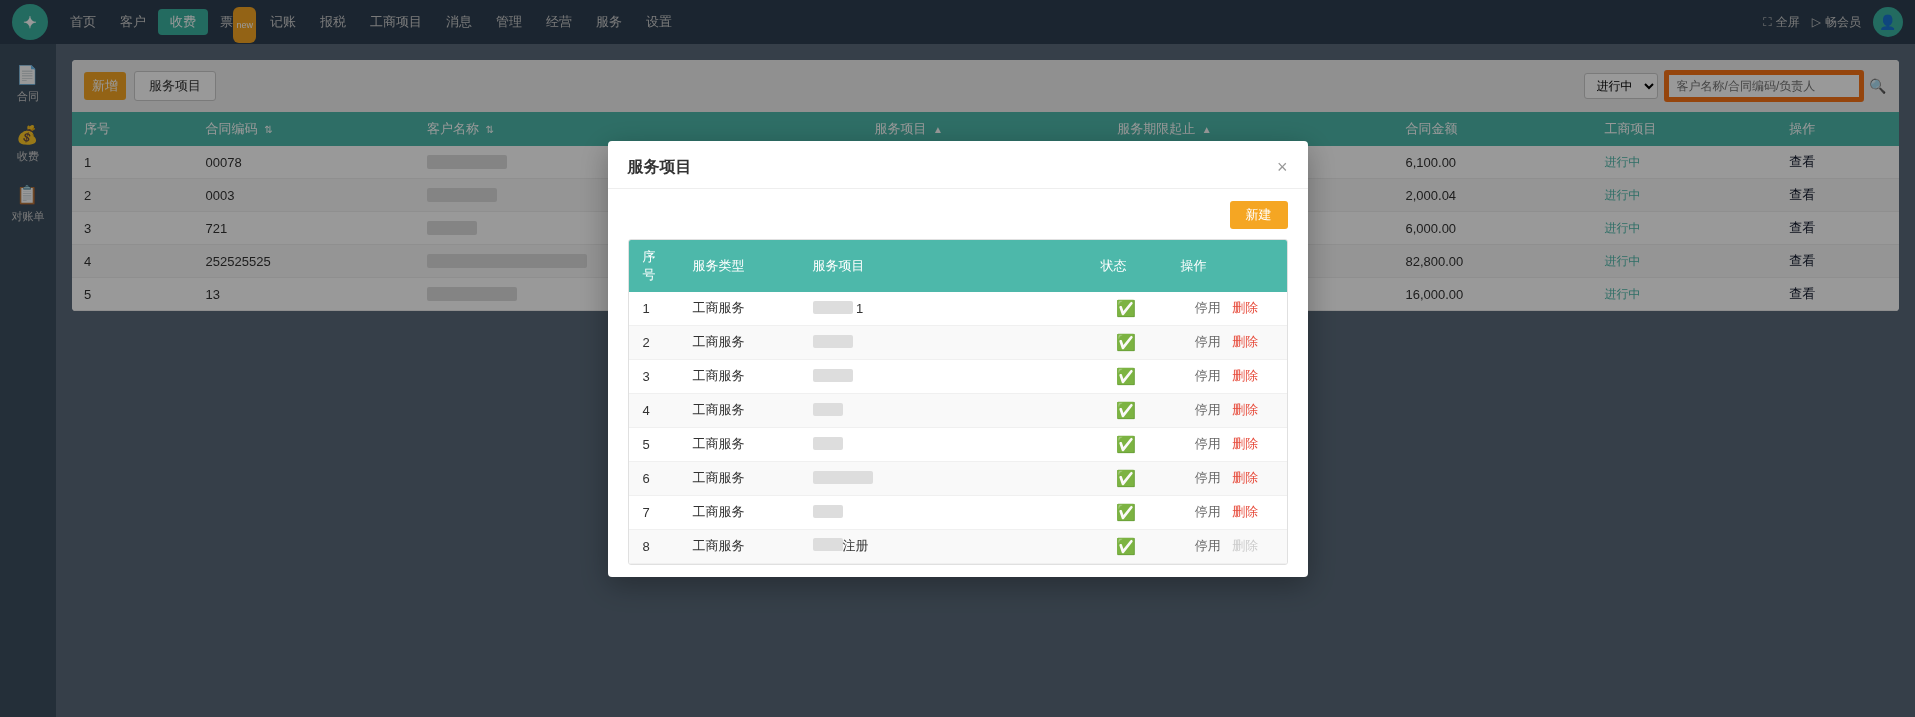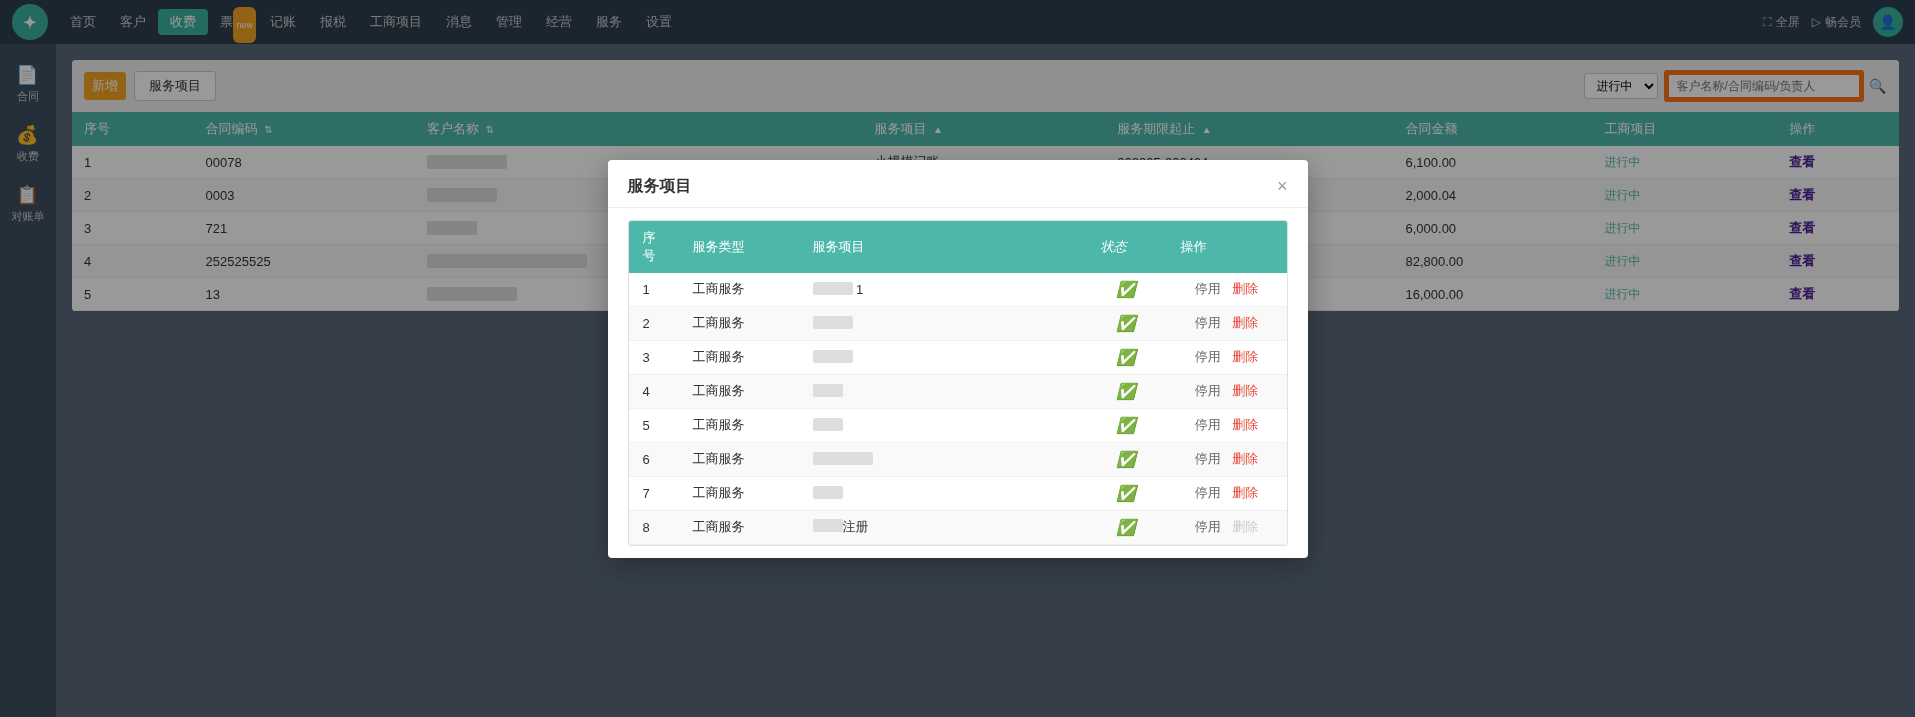--- a/index.html
+++ b/index.html
@@ -178,24 +178,23 @@
     .contract-table tbody td {
       padding: 7px 12px;
       color: #333;
       border-bottom: 1px solid #eee;
     }
     .status-badge {
       color: #4db8aa;
       font-size: 12px;
     }
     .action-link {
-      color: #4c1d95;
+      color: #0f172a;
       cursor: pointer;
       text-decoration: none;
-      font-weight: bold;
     }
     .sort-icon { font-size: 10px; margin-left: 3px; }
     .blurred {
       background: #ddd;
       border-radius: 2px;
       color: transparent;
       user-select: none;
       display: inline-block;
     }
 
@@ -310,21 +309,21 @@
       overflow-y: auto;
     }
     
     .scrollbar-area::-webkit-scrollbar { width: 8px; }
     .scrollbar-area::-webkit-scrollbar-track { background: #f1f1f1; }
     .scrollbar-area::-webkit-scrollbar-thumb { background: #ccc; border-radius: 4px; }
 
     .col-seq { width: 50px; }
     .col-type { width: 120px; }
     .col-item { flex: 1; }
-    .col-status { width: 80px; text-align: center; font-style: italic; }
+    .col-status { width: 80px; text-align: center; }
     .col-action { width: 120px; text-align: center; }
   </style>
 </head>
 <body>
 
 <nav class="top-nav">
   <div class="logo">✦</div>
   <div class="nav-items">
     <span class="nav-item">首页</span>
     <span class="nav-item">客户</span>
@@ -456,20 +455,23 @@
   </div>
 </main>
 
 <div class="overlay">
   <div class="modal">
     <div class="modal-header">
       <span class="modal-title">服务项目</span>
       <button class="modal-close">×</button>
     </div>
     <div class="modal-body">
+      <div class="modal-toolbar">
+        <button class="btn-new-modal">新建</button>
+      </div>
       <div class="service-table-wrapper">
         <table class="service-table">
           <thead>
             <tr>
               <th class="col-seq">序号</th>
               <th class="col-type">服务类型</th>
               <th class="col-item">服务项目</th>
               <th class="col-status">状态</th>
               <th class="col-action">操作</th>
             </tr>

